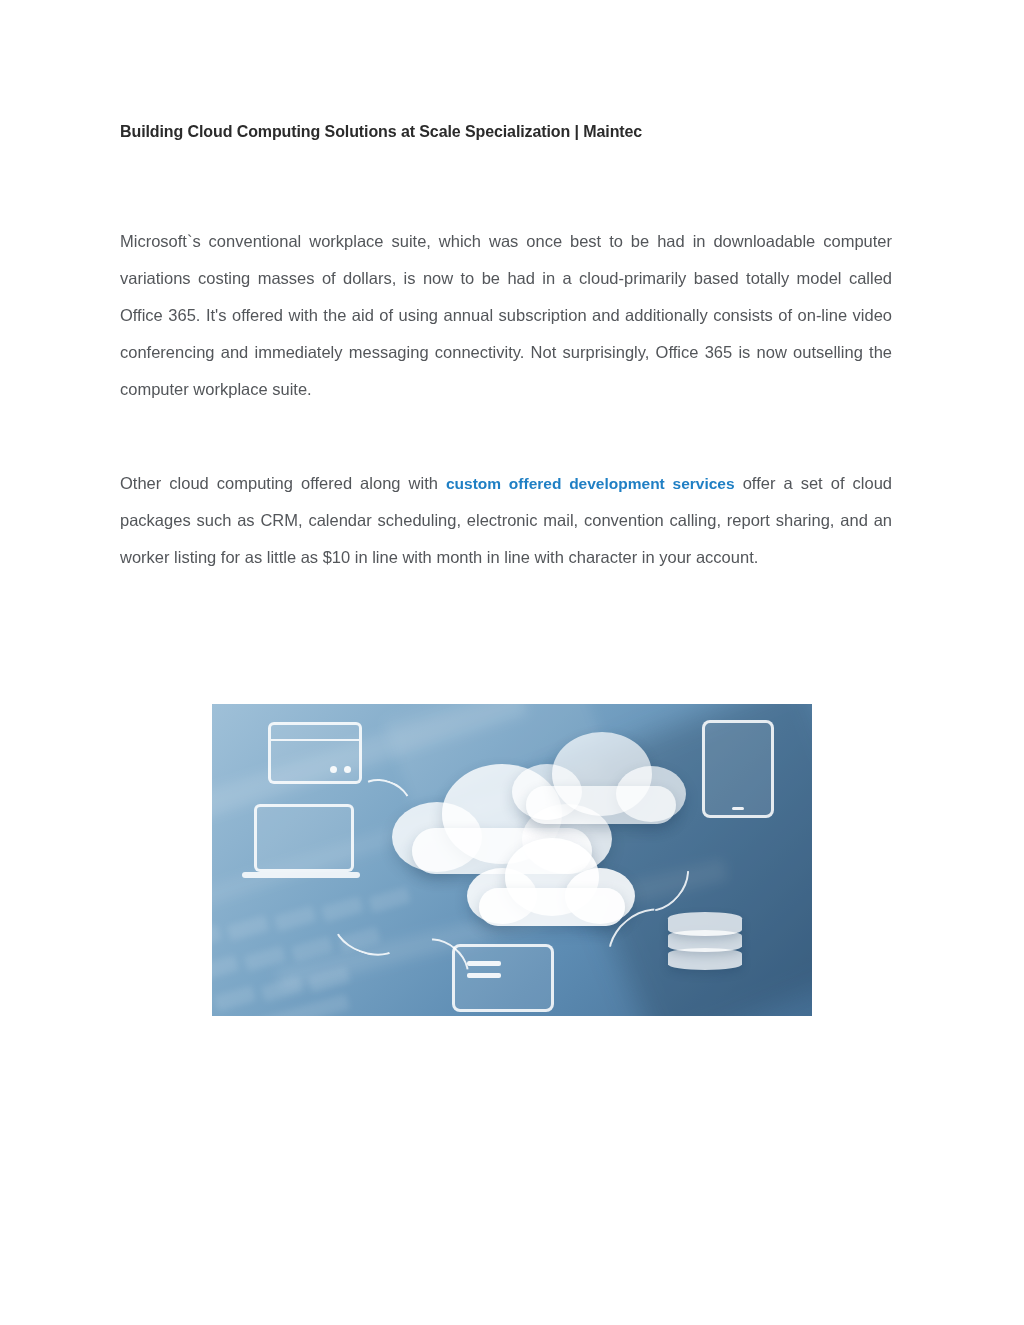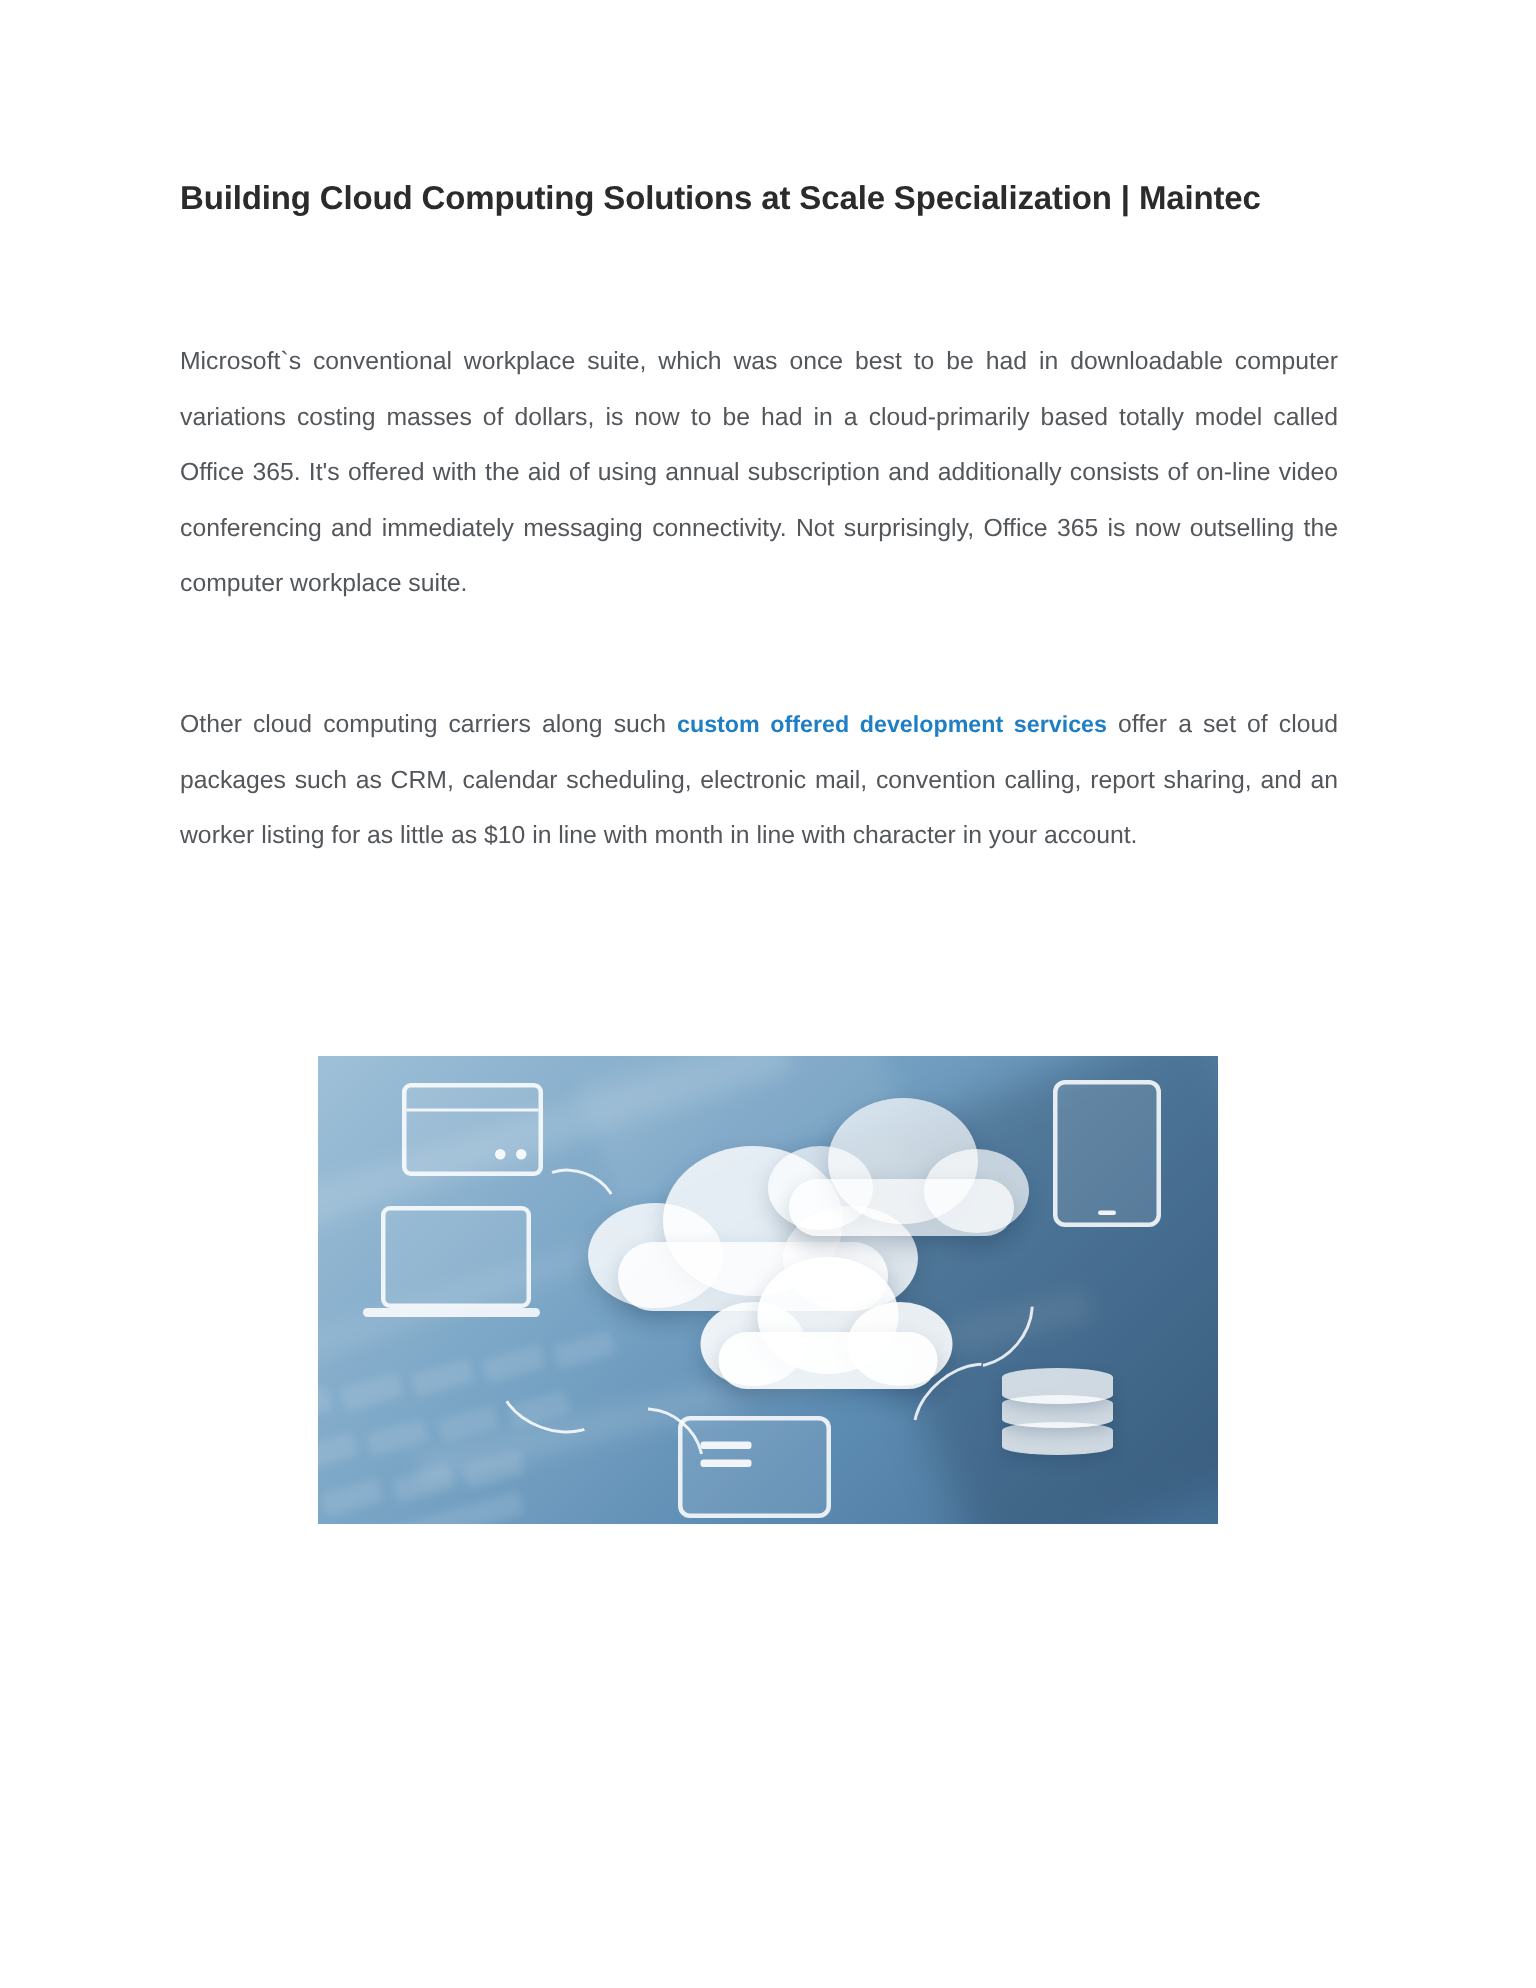--- a/index.html
+++ b/index.html
@@ -18,21 +18,21 @@
   .page {
     position: relative;
     width: 1024px;
     height: 1325px;
     box-sizing: border-box;
     padding: 0 120px;
   }
   .doc-title {
     margin: 0;
     padding-top: 113px;
-    font-size: 22px;
+    font-size: 16px;
     line-height: 38px;
     font-weight: bold;
     color: #2b2b2b;
     letter-spacing: -0.1px;
     max-width: 790px;
   }
   .body-block {
     margin-top: 72px;
   }
   p.para {
@@ -123,21 +123,21 @@
 <body>
 
 <div class="page">
 
   <h1 class="doc-title">Building Cloud Computing Solutions at Scale Specialization | Maintec</h1>
 
   <div class="body-block">
 
     <p class="para">Microsoft`s conventional workplace suite, which was once best to be had in downloadable computer variations costing masses of dollars, is now to be had in a cloud-primarily based totally model called Office 365. It's offered with the aid of using annual subscription and additionally consists of on-line video conferencing and immediately messaging connectivity. Not surprisingly, Office 365 is now outselling the computer workplace suite.</p>
 
-    <p class="para"><span>Other cloud computing carriers along such </span><a class="inline-link" href="#">custom offered development services</a><span> offer a set of cloud packages such as CRM, calendar scheduling, electronic mail, convention calling, report sharing, and an worker listing for as little as $10 in line with month in line with character in your account.</span></p>
+    <p class="para"><span>Other cloud computing offered along with </span><a class="inline-link" href="#">custom offered development services</a><span> offer a set of cloud packages such as CRM, calendar scheduling, electronic mail, convention calling, report sharing, and an worker listing for as little as $10 in line with month in line with character in your account.</span></p>
 
   </div>
 
   <div class="figure-wrap">
     <div class="figure" aria-label="cloud-computing-illustration">
 
       <div class="bg-streak s1"></div>
       <div class="bg-streak s2"></div>
       <div class="bg-streak s3"></div>
       <div class="bg-streak s4"></div>

